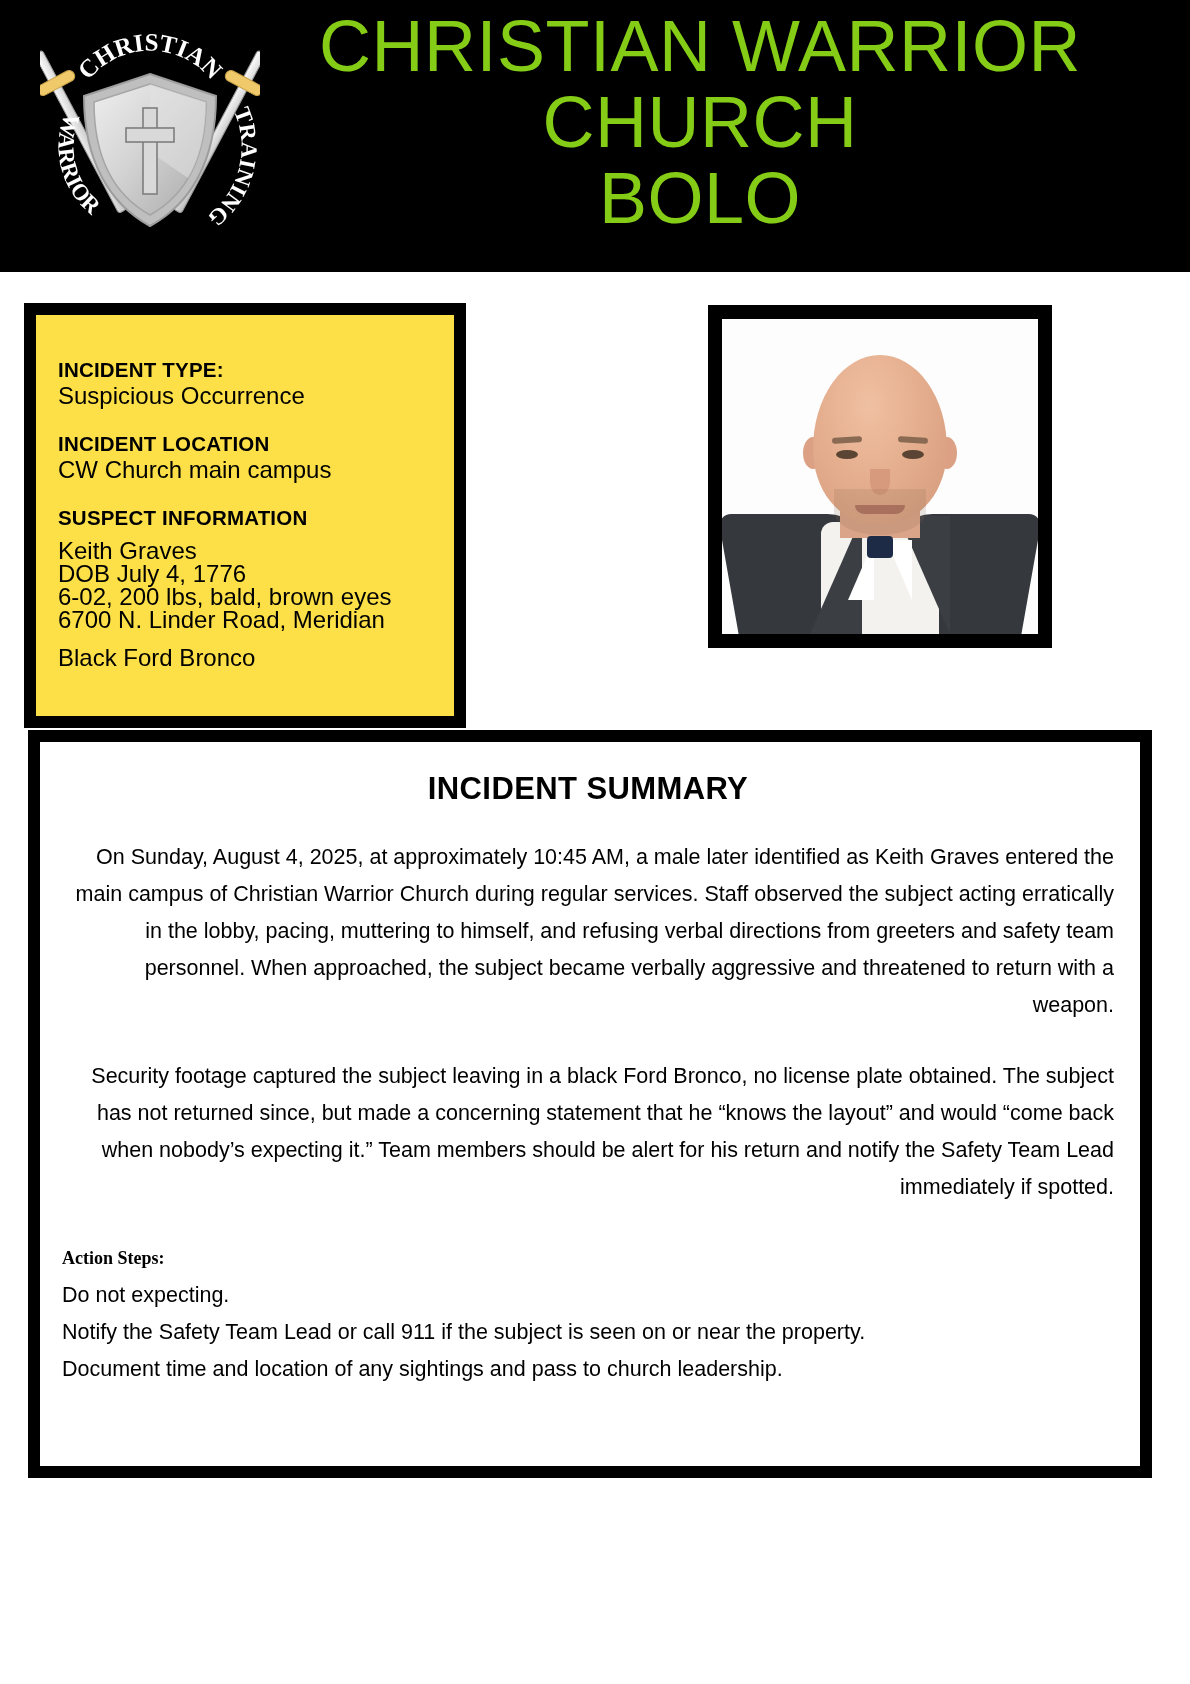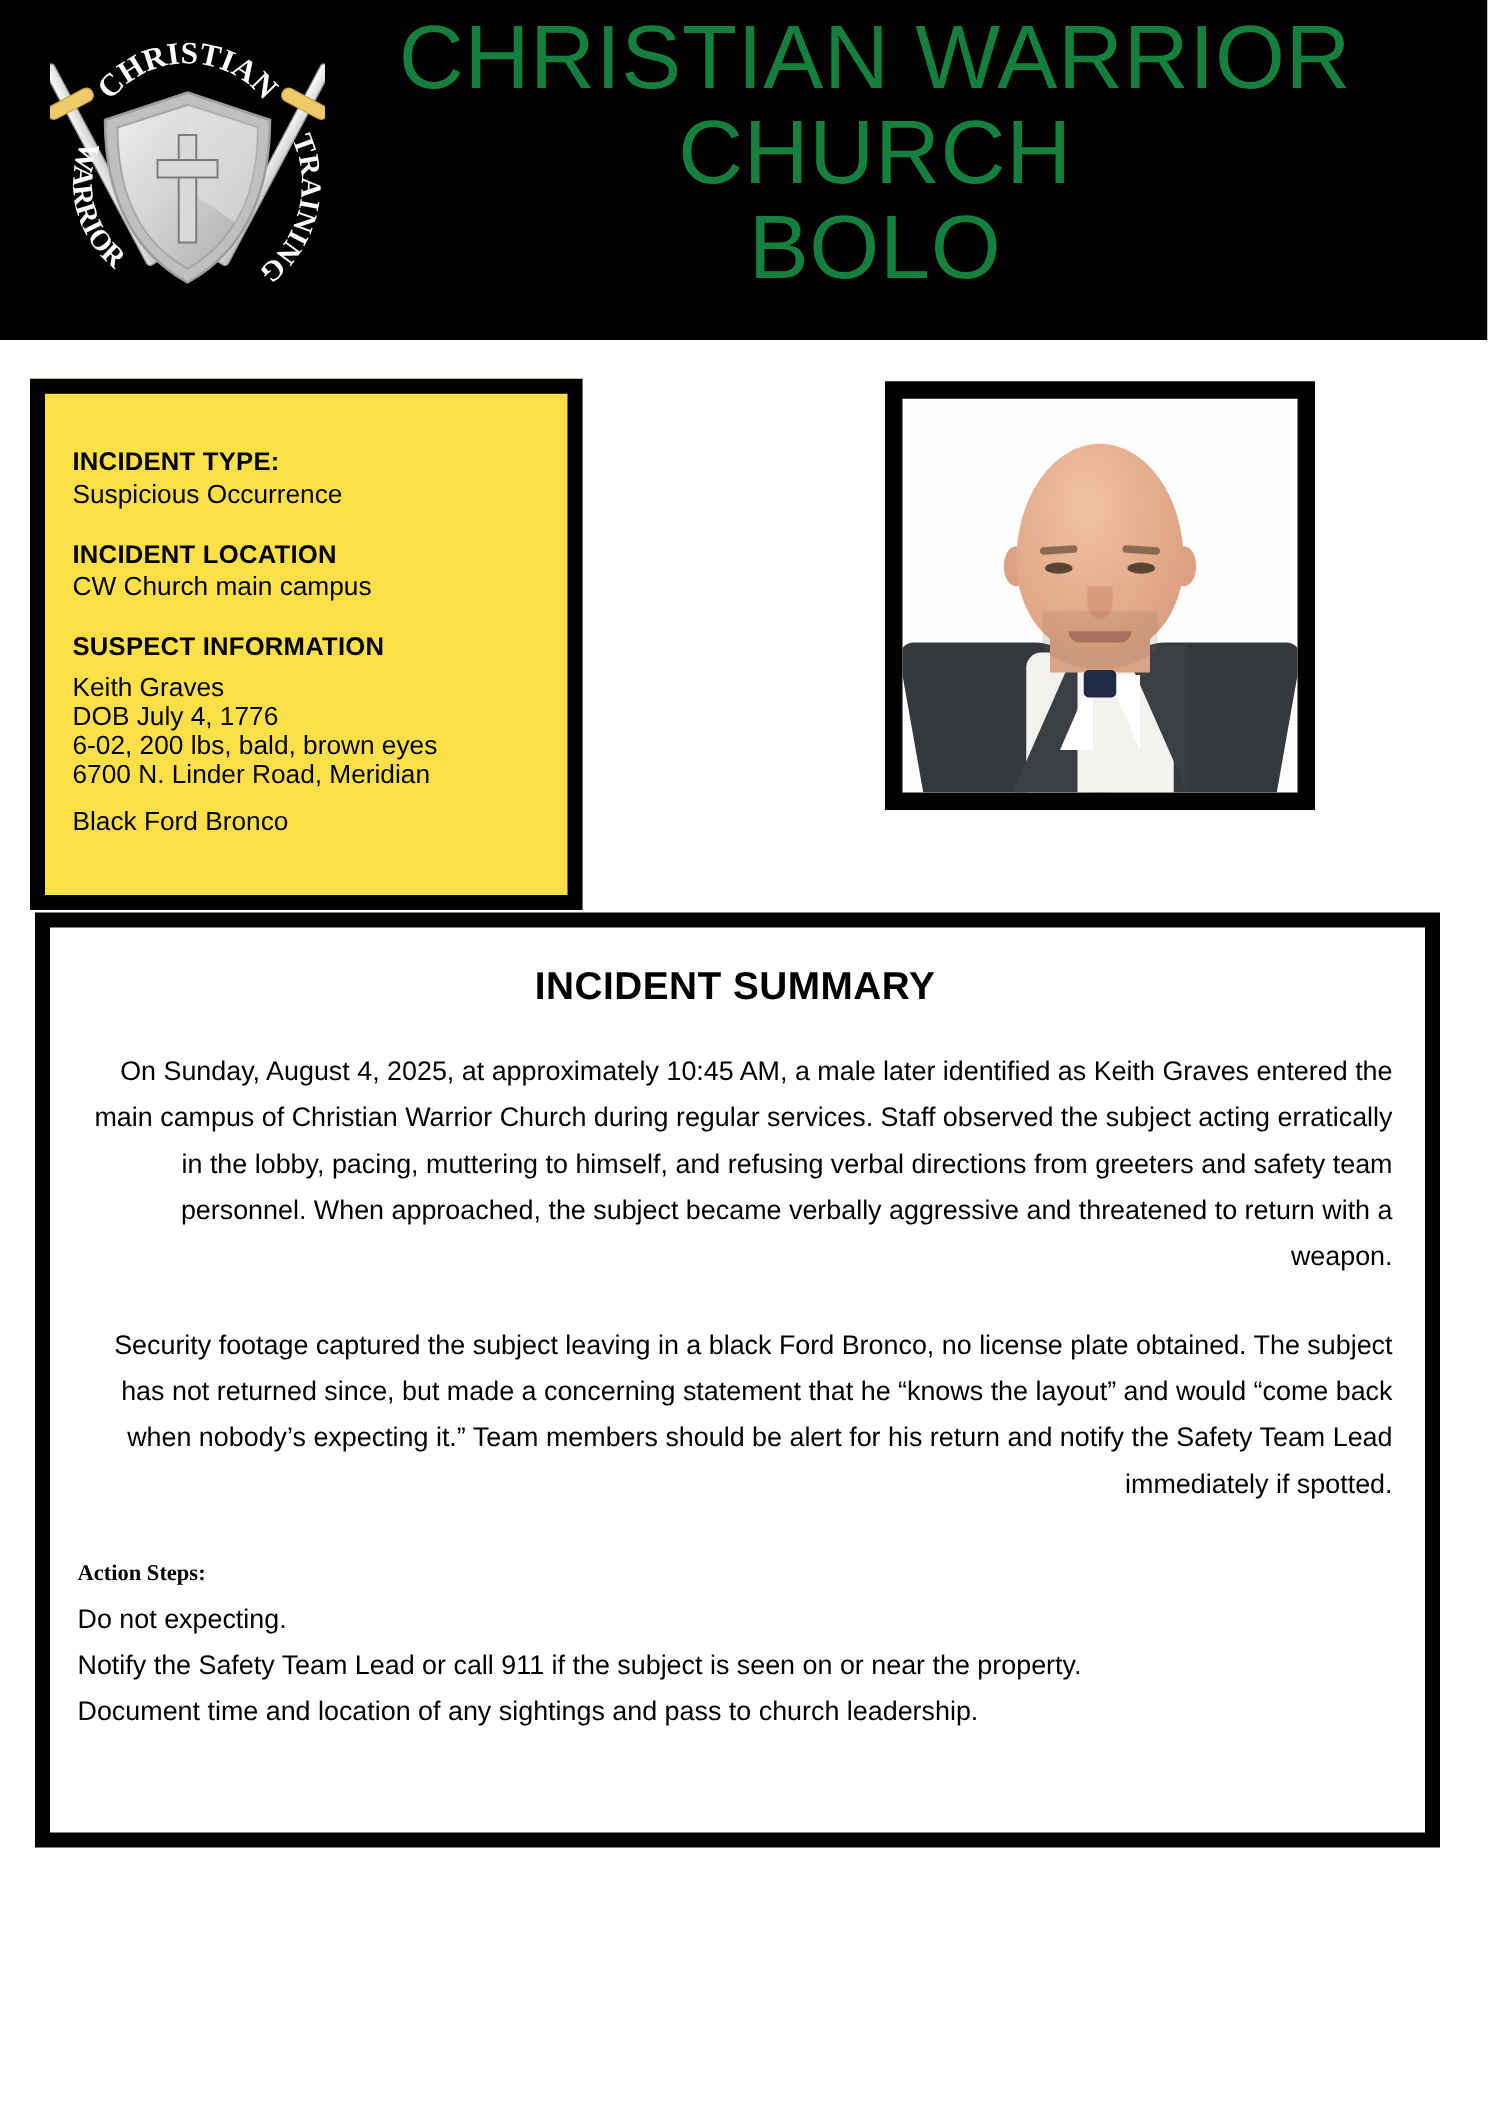--- a/index.html
+++ b/index.html
@@ -32,21 +32,21 @@
     top: 12px;
     width: 220px;
     height: 230px;
   }
   .header-title {
     position: absolute;
     left: 270px;
     top: 8px;
     width: 860px;
     text-align: center;
-    color: #15803d;
+    color: #84cc16;
     font-family: "Liberation Sans", sans-serif;
     font-weight: 400;
     font-size: 72px;
     line-height: 76px;
     letter-spacing: 0.5px;
   }
   .header-title .ln { display: block; white-space: nowrap; }
 
   
   .info-box {
@@ -70,21 +70,21 @@
   }
   .fld-label {
     font-weight: bold;
     font-size: 20.5px;
     line-height: 26px;
     letter-spacing: 0.2px;
     margin: 0;
   }
   .fld-value {
     font-weight: 400;
-    font-size: 21px;
+    font-size: 24px;
     line-height: 26px;
     margin: 0;
   }
   .gap-block { height: 22px; }
   .gap-block-sm { height: 14px; }
   .suspect-lines { margin-top: 8px; }
   .suspect-lines .fld-value { line-height: 23px; }
 
   
   .photo-frame {

